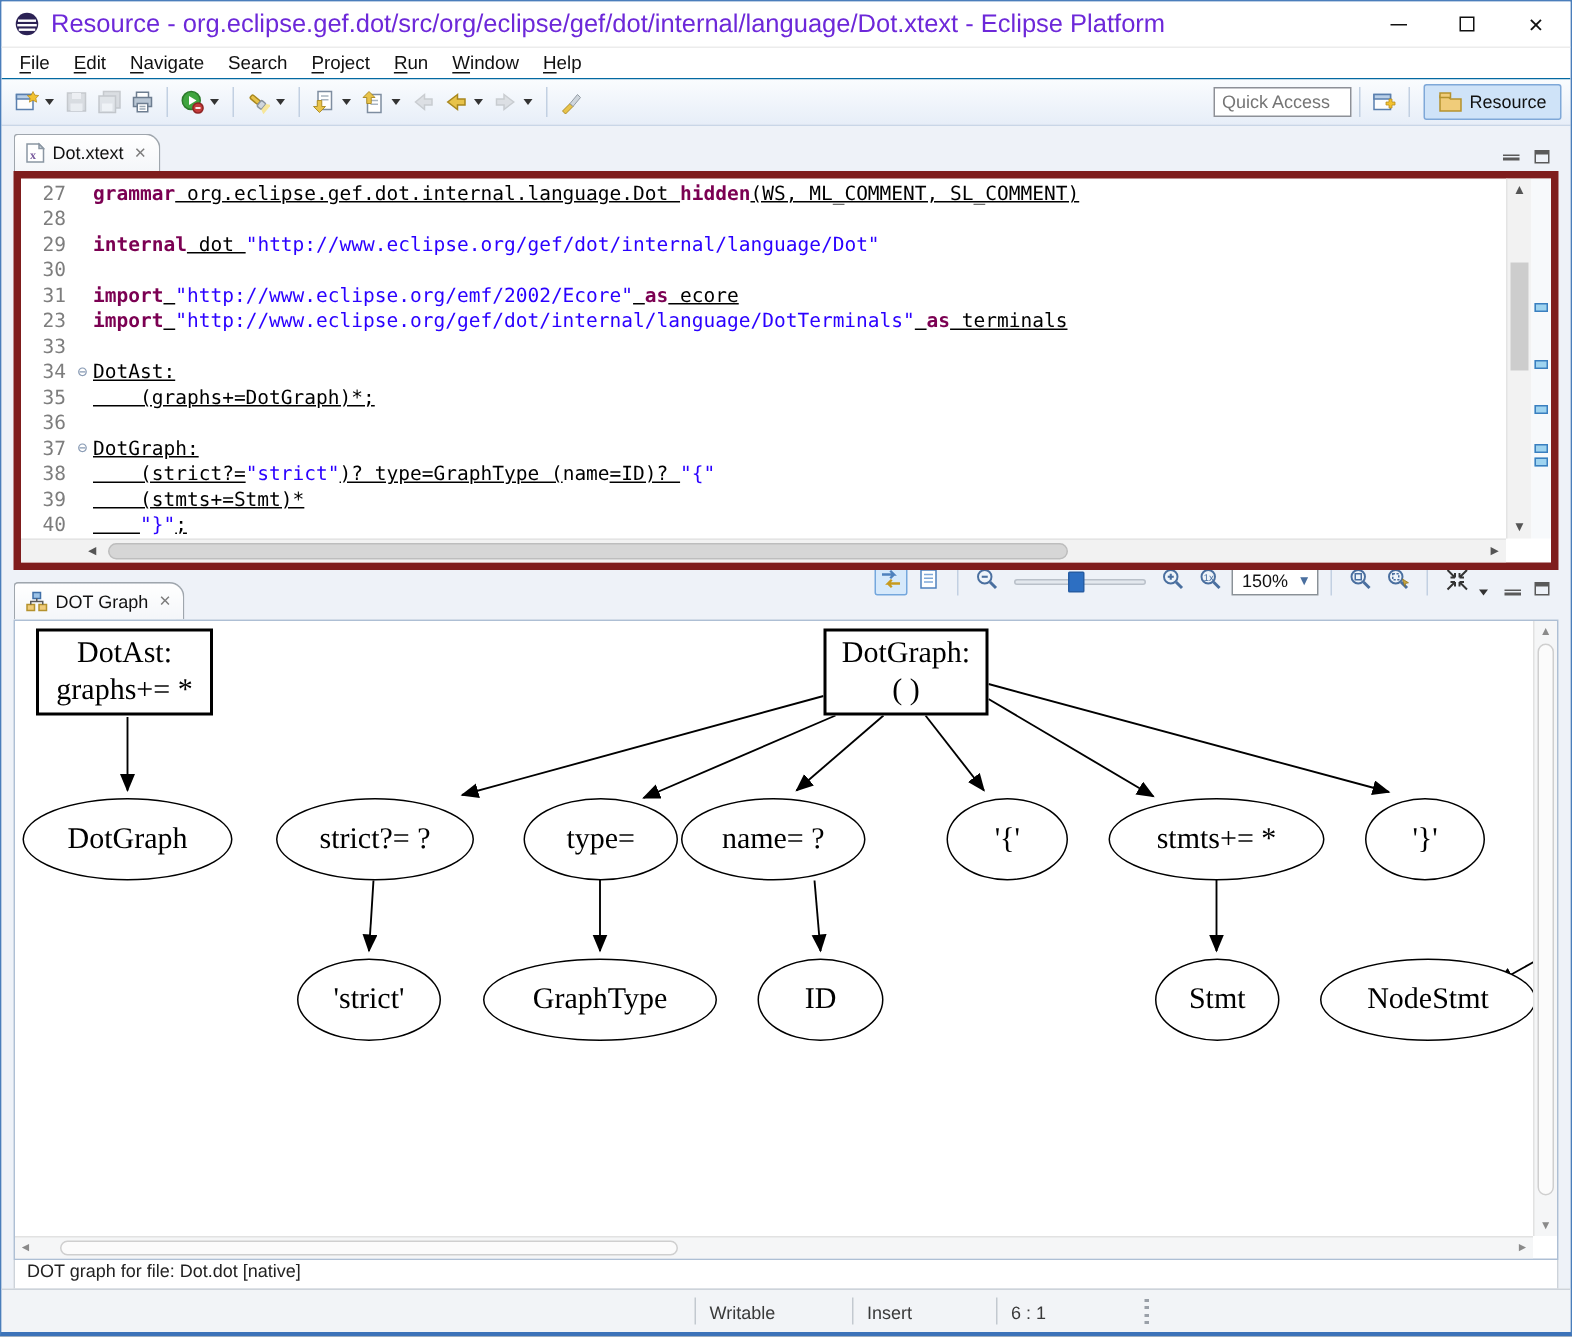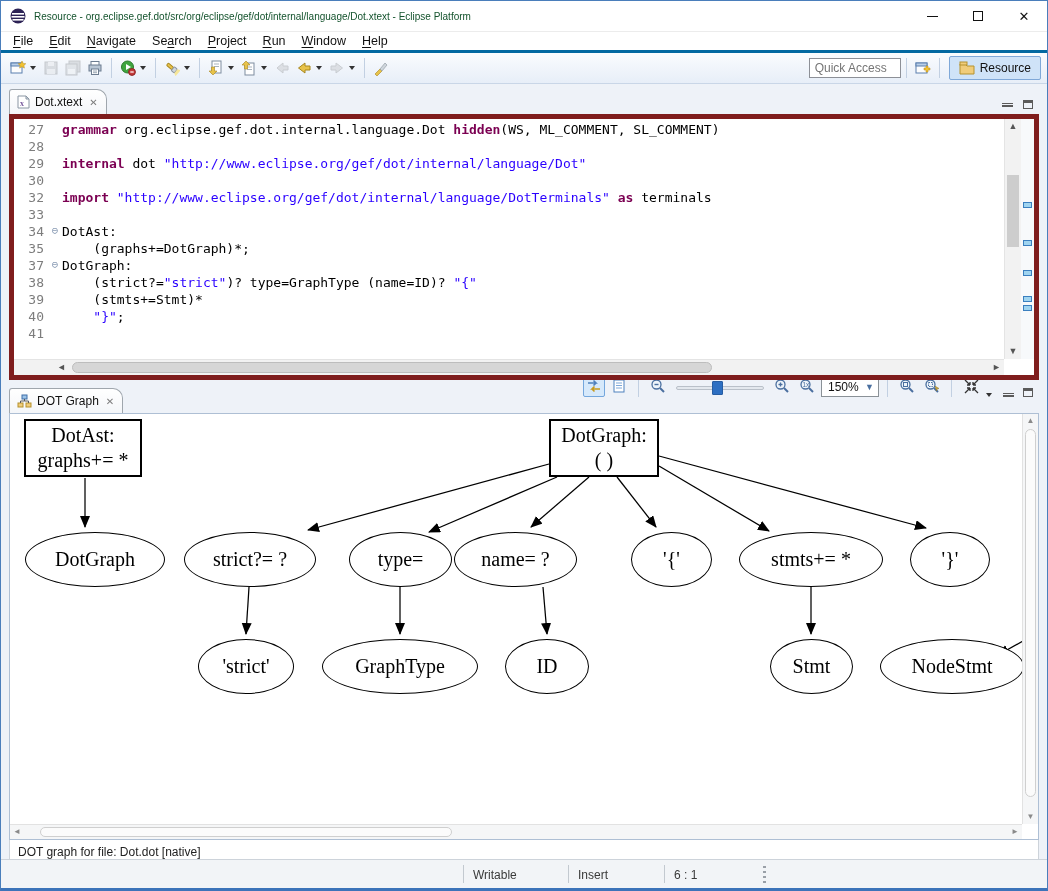--- a/index.html
+++ b/index.html
@@ -5,27 +5,27 @@
   * { margin:0; padding:0; box-sizing:border-box; }
   html,body { background:#9a9a9a; }
   body { font-family:"Liberation Sans", sans-serif; }
   .window {
     position:relative; width:1048px; height:891px; background:#fff;
     border:1px solid #4a7ebb; border-bottom:3px solid #3c73b9; overflow:hidden;
   }
   
   .titlebar { height:31px; background:#fff; display:flex; align-items:center; border-bottom:1px solid #ececec; }
   .titlebar .logo { margin:0 8px 0 9px; }
-  .title-text { font-size:10px; color:#14532d; }
+  .title-text { font-size:17px; color:#6d28d9; }
   .win-controls { margin-left:auto; display:flex; height:100%; }
   .win-btn { width:46px; height:100%; display:flex; align-items:center; justify-content:center; font-size:13px; color:#111; }
   .max-glyph { width:10px; height:10px; border:1px solid #111; display:inline-block; }
   .min-glyph { width:11px; height:1px; background:#111; display:inline-block; }
   
-  .menubar { height:21px; background:#fff; display:flex; align-items:center; padding-left:4px; border-bottom:3px solid #0369a1; }
+  .menubar { height:21px; background:#fff; display:flex; align-items:center; padding-left:4px; border-bottom:1px solid #0369a1; }
   .menu-item { font-size:12.5px; color:#111; padding:2px 8px; cursor:default; }
   .menu-item u { text-underline-offset:2px; }
   
   .toolbar { height:31px; background:linear-gradient(#fafcfe,#e7eef8); border-bottom:1px solid #c9d6e7;
     display:flex; align-items:center; padding:0 6px; }
   .tbtn { width:22px; height:22px; display:flex; align-items:center; justify-content:center; border-radius:2px; }
   .tbtn.disabled { opacity:.42; filter:grayscale(.8); }
   .drop { width:0; height:0; border-left:3px solid transparent; border-right:3px solid transparent; border-top:4px solid #333; margin:0 4px 0 1px; }
   .tsep { width:1px; height:20px; background:#c2d0e2; margin:0 5px; }
   .quick-access { width:92px; height:20px; border:1px solid #8d9097; background:#fff; font-size:12px; color:#767676;
@@ -45,21 +45,21 @@
   
   .editor-body { position:relative; height:266px; background:#fff; border:5px solid #7f1d1d; overflow:hidden; }
   .code-scroll { position:absolute; left:0; top:0; right:30px; bottom:16px; overflow:hidden; padding-top:2px; }
   .code-row { display:flex; height:17px; line-height:17px; font-family:"DejaVu Sans Mono","Liberation Mono",monospace; font-size:13px; }
   .ln { width:34px; text-align:right; color:#7d7d7d; padding-right:4px; flex:none; }
   .fold { width:14px; flex:none; color:#8a9cb5; font-size:11px; text-align:center; line-height:16px; }
   .code { white-space:pre; color:#000; }
   .tok-k { color:#7b0052; font-weight:bold; }
   .tok-s { color:#2a00ff; }
   .tok-f { color:#000000; }
-  .tok-p { color:#000; }
+  .tok-p { color:#000;text-decoration:underline; }
   .vscroll { position:absolute; top:0; right:13px; width:17px; bottom:16px; background:#f2f2f2; border-left:1px solid #e4e4e4; }
   .vscroll .arr { position:absolute; left:0; width:100%; height:15px; color:#555; font-size:9px; text-align:center; line-height:15px; }
   .vscroll .arr.down { bottom:0; }
   .vthumb { position:absolute; left:2px; right:2px; background:#cdcdcd; }
   .overview { position:absolute; top:0; right:0; width:13px; bottom:16px; background:#f7f9fb; }
   .ov-mark { position:absolute; left:2px; width:9px; height:6px; background:#9fd4f0; border:1px solid #3a7fbf; }
   .hscroll { position:absolute; left:0; right:0; bottom:0; height:16px; background:#f2f2f2; border-top:1px solid #e4e4e4; }
   .hscroll .arr { position:absolute; top:0; width:15px; height:100%; color:#555; font-size:9px; text-align:center; line-height:15px; }
   .hthumb { position:absolute; top:2px; bottom:2px; background:#d6d6d6; border:1px solid #bdbdbd; border-radius:7px; }
   .sash { height:6px; }
@@ -80,21 +80,21 @@
     background:#fff; font-family:"Liberation Serif","DejaVu Serif",serif; font-size:20px; color:#000; line-height:1.25; }
   .gnode.rect { border:2px solid #000; }
   .gnode.ellipse { border:1.5px solid #000; border-radius:50%; }
   .gvscroll { position:absolute; top:0; right:0; width:16px; bottom:15px; background:#f5f6f7; border-left:1px solid #e2e2e2; }
   .gvscroll .arr { position:absolute; left:0; width:100%; height:14px; color:#8a8a8a; font-size:8px; text-align:center; line-height:14px; }
   .gvscroll .arr.down { bottom:0; }
   .gvthumb { position:absolute; left:2px; right:2px; top:15px; height:368px; background:#fbfbfb; border:1px solid #cfcfcf; border-radius:6px; }
   .ghscroll { position:absolute; left:0; right:16px; bottom:0; height:15px; background:#f5f6f7; border-top:1px solid #e2e2e2; }
   .ghscroll .arr { position:absolute; top:0; width:14px; height:100%; color:#8a8a8a; font-size:8px; text-align:center; line-height:14px; }
   .ghthumb { position:absolute; top:2px; bottom:2px; left:30px; width:412px; background:#fbfbfb; border:1px solid #cfcfcf; border-radius:7px; }
-  .view-status { height:20px; background:#fff; border:1px solid #cdd3da; border-top:none; display:flex; align-items:flex-end;
+  .view-status { height:20px; background:#fff; border:1px solid #cdd3da; border-top:none; display:flex; align-items:flex-start;
     padding-left:8px; font-size:12px; color:#222; }
   
   .statusbar { position:relative; height:30px; background:#f2f4f7; border-top:1px solid #cdd3da; font-size:12px; color:#3a3a3a; }
   .sb-sep { position:absolute; top:5px; width:1px; height:18px; background:#c3c9d0; }
   .sb-item { position:absolute; top:8px; }
   .sb-grip { position:absolute; top:6px; left:762px; width:3px; height:18px;
     background:repeating-linear-gradient(#9aa0a8 0 2px, transparent 2px 5px); }
   svg { display:block; }
 </style>
 </head>
@@ -286,38 +286,48 @@
             <span class="ln">29</span>
             <span class="fold"></span>
             <span class="code"><span class="tok-k">internal</span><span class="tok-p"> dot </span><span class="tok-s">"http://www.eclipse.org/gef/dot/internal/language/Dot"</span></span>
           </div>
           <div class="code-row">
             <span class="ln">30</span>
             <span class="fold"></span>
             <span class="code"></span>
           </div>
           <div class="code-row">
-            <span class="ln">32</span>
+            <span class="ln">31</span>
+            <span class="fold"></span>
+            <span class="code"><span class="tok-k">import</span><span class="tok-p"> </span><span class="tok-s">"http://www.eclipse.org/emf/2002/Ecore"</span><span class="tok-p"> </span><span class="tok-k">as</span><span class="tok-p"> ecore</span></span>
+          </div>
+          <div class="code-row">
+            <span class="ln">23</span>
             <span class="fold"></span>
             <span class="code"><span class="tok-k">import</span><span class="tok-p"> </span><span class="tok-s">"http://www.eclipse.org/gef/dot/internal/language/DotTerminals"</span><span class="tok-p"> </span><span class="tok-k">as</span><span class="tok-p"> terminals</span></span>
           </div>
           <div class="code-row">
             <span class="ln">33</span>
             <span class="fold"></span>
             <span class="code"></span>
           </div>
           <div class="code-row">
             <span class="ln">34</span>
             <span class="fold">⊖</span>
             <span class="code"><span class="tok-p">DotAst:</span></span>
           </div>
           <div class="code-row">
             <span class="ln">35</span>
             <span class="fold"></span>
             <span class="code"><span class="tok-p">    (graphs+=DotGraph)*;</span></span>
+          </div>
+          <div class="code-row">
+            <span class="ln">36</span>
+            <span class="fold"></span>
+            <span class="code"></span>
           </div>
           <div class="code-row">
             <span class="ln">37</span>
             <span class="fold">⊖</span>
             <span class="code"><span class="tok-p">DotGraph:</span></span>
           </div>
           <div class="code-row">
             <span class="ln">38</span>
             <span class="fold"></span>
             <span class="code"><span class="tok-p">    (strict?=</span><span class="tok-s">"strict"</span><span class="tok-p">)? type=GraphType (</span><span class="tok-f">name</span><span class="tok-p">=ID)? </span><span class="tok-s">"{"</span></span>
@@ -470,21 +480,21 @@
             <line x1="1013" y1="227" x2="988" y2="241" stroke="#000" stroke-width="1.25" marker-end="url(#arrow)"></line>
           </svg>
       <div class="gnode rect" style="left: 14px; top: 5px; width: 118px; height: 58px;">
             <div>DotAst:</div>
             <div>graphs+= *</div>
           </div>
           <div class="gnode rect" style="left: 539px; top: 5px; width: 110px; height: 58px;">
             <div>DotGraph:</div>
             <div>( )</div>
           </div>
-          <div class="gnode ellipse" style="left: 15px; top: 118px; width: 140px; height: 55px; text-align: right;">
+          <div class="gnode ellipse" style="left: 5px; top: 118px; width: 140px; height: 55px; text-align: right;">
             <div>DotGraph</div>
           </div>
           <div class="gnode ellipse" style="left: 174px; top: 118px; width: 132px; height: 55px;">
             <div>strict?= ?</div>
           </div>
           <div class="gnode ellipse" style="left: 339px; top: 118px; width: 103px; height: 55px;">
             <div>type=</div>
           </div>
           <div class="gnode ellipse" style="left: 444px; top: 118px; width: 123px; height: 55px;">
             <div>name= ?</div>

